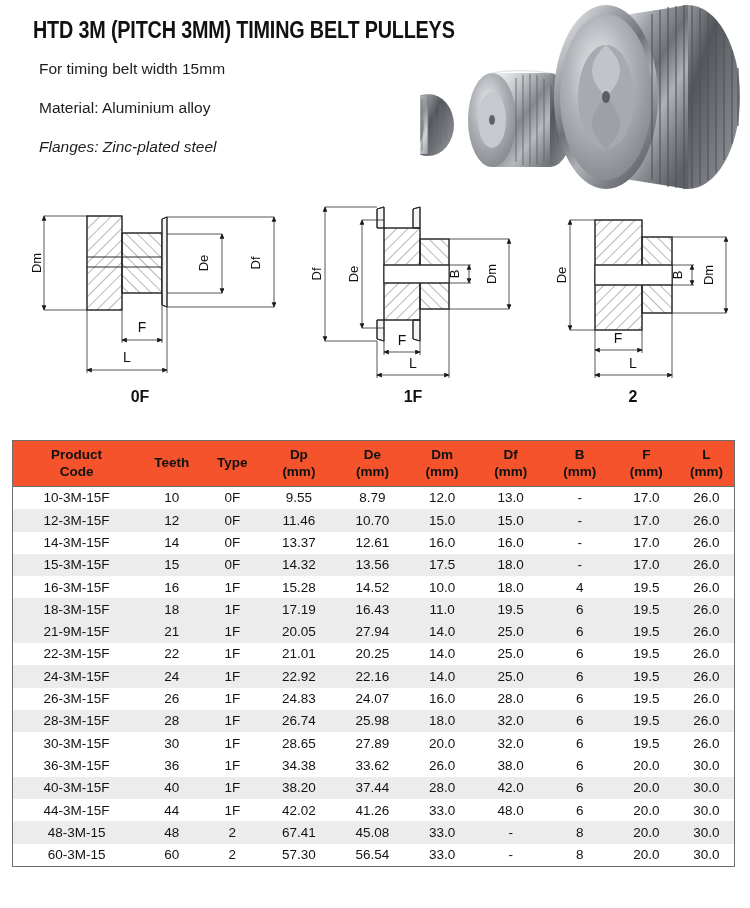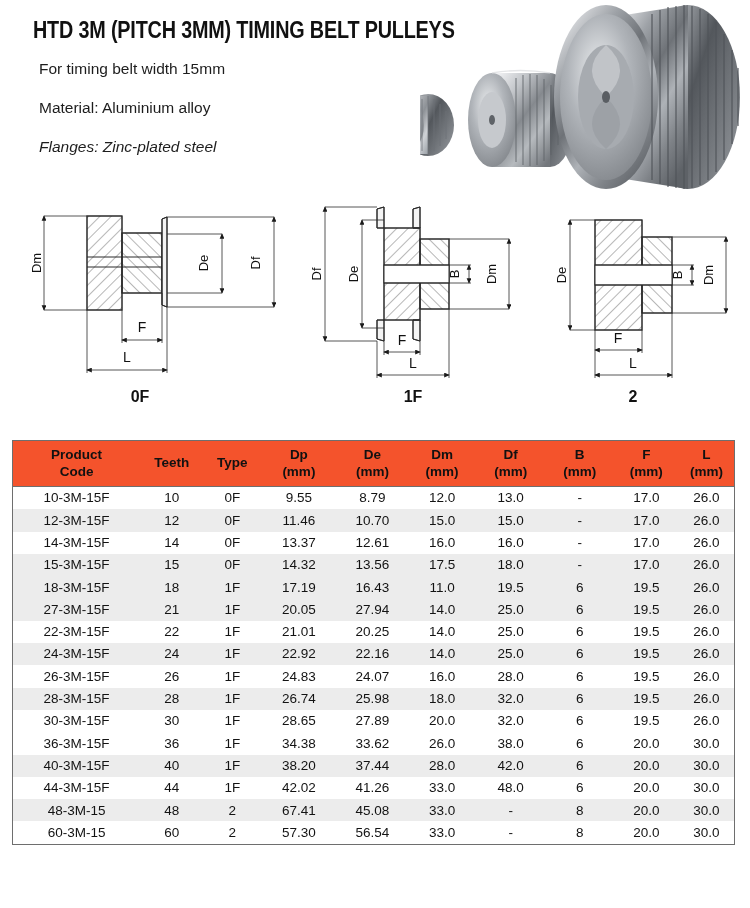--- a/index.html
+++ b/index.html
@@ -497,34 +497,46 @@
           <td>15</td>
           <td>0F</td>
           <td>14.32</td>
           <td>13.56</td>
           <td>17.5</td>
           <td>18.0</td>
           <td>-</td>
           <td>17.0</td>
           <td>26.0</td>
         </tr>
+        <tr class="row-odd">
+          <td>16-3M-15F</td>
+          <td>16</td>
+          <td>1F</td>
+          <td>15.28</td>
+          <td>14.52</td>
+          <td>10.0</td>
+          <td>18.0</td>
+          <td>4</td>
+          <td>19.5</td>
+          <td>26.0</td>
+        </tr>
         <tr class="row-even">
           <td>18-3M-15F</td>
           <td>18</td>
           <td>1F</td>
           <td>17.19</td>
           <td>16.43</td>
           <td>11.0</td>
           <td>19.5</td>
           <td>6</td>
           <td>19.5</td>
           <td>26.0</td>
         </tr>
         <tr class="row-even">
-          <td>27-3M-15F</td>
+          <td>21-9M-15F</td>
           <td>21</td>
           <td>1F</td>
           <td>20.05</td>
           <td>27.94</td>
           <td>14.0</td>
           <td>25.0</td>
           <td>6</td>
           <td>19.5</td>
           <td>26.0</td>
         </tr>

